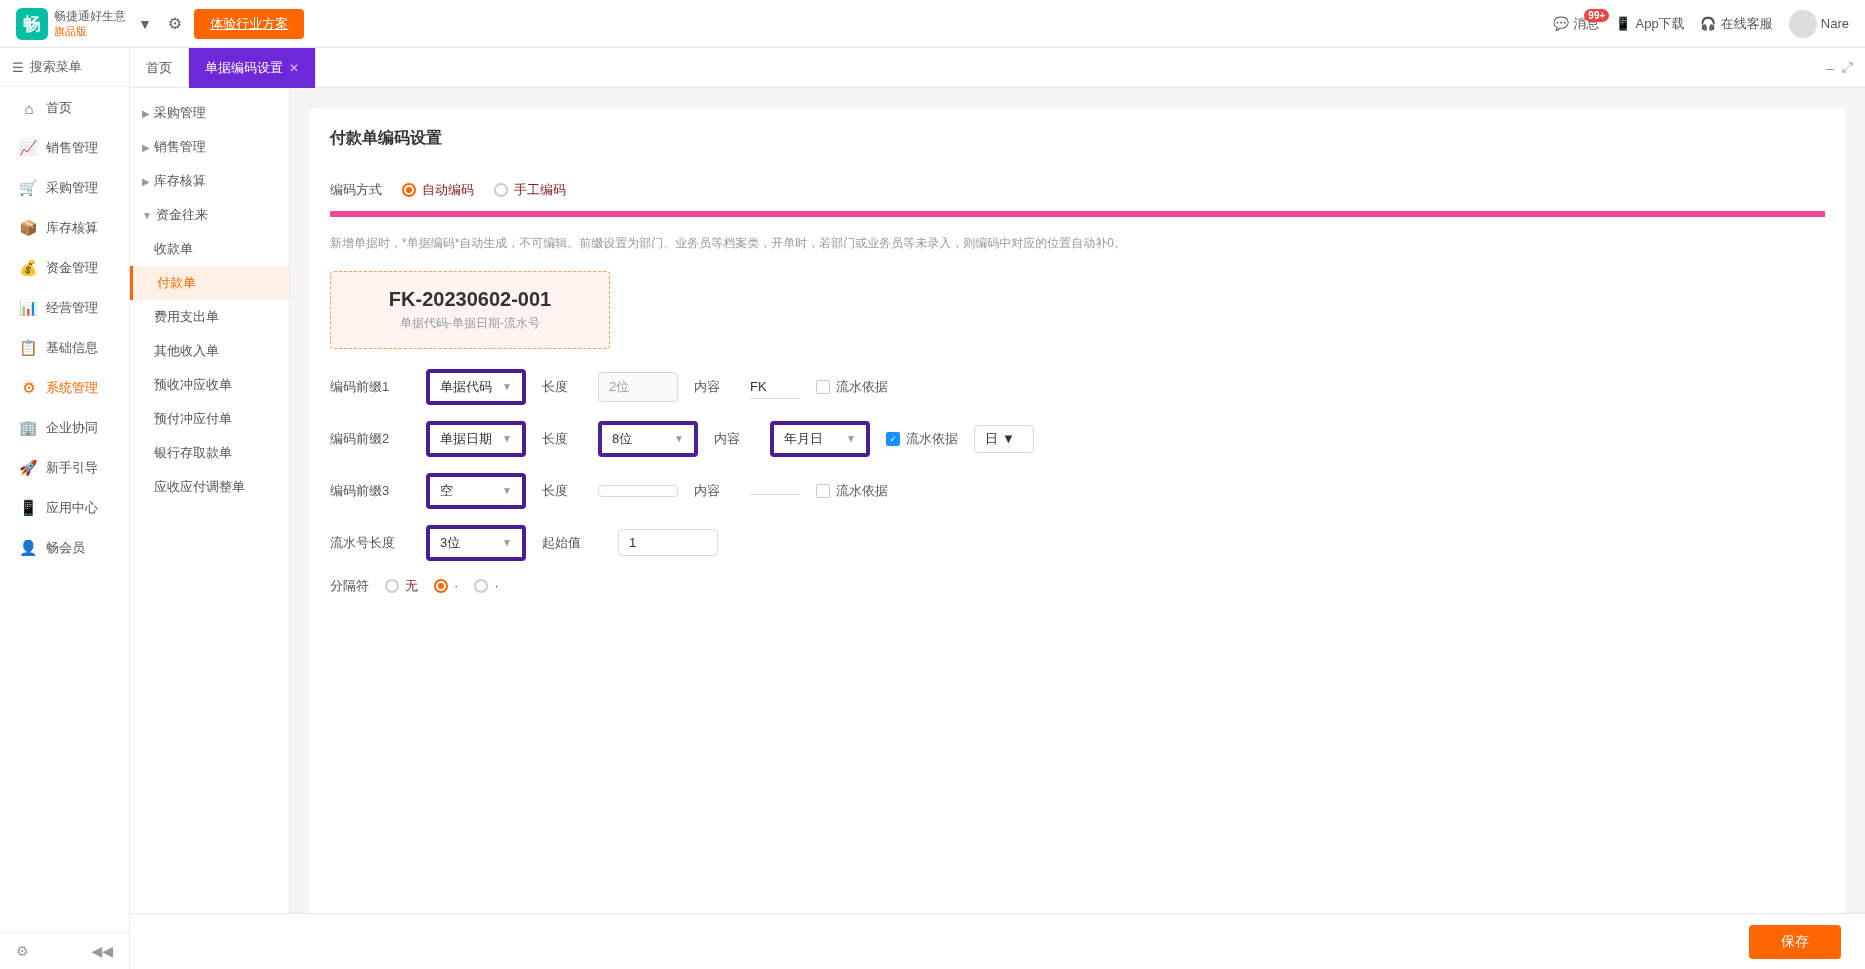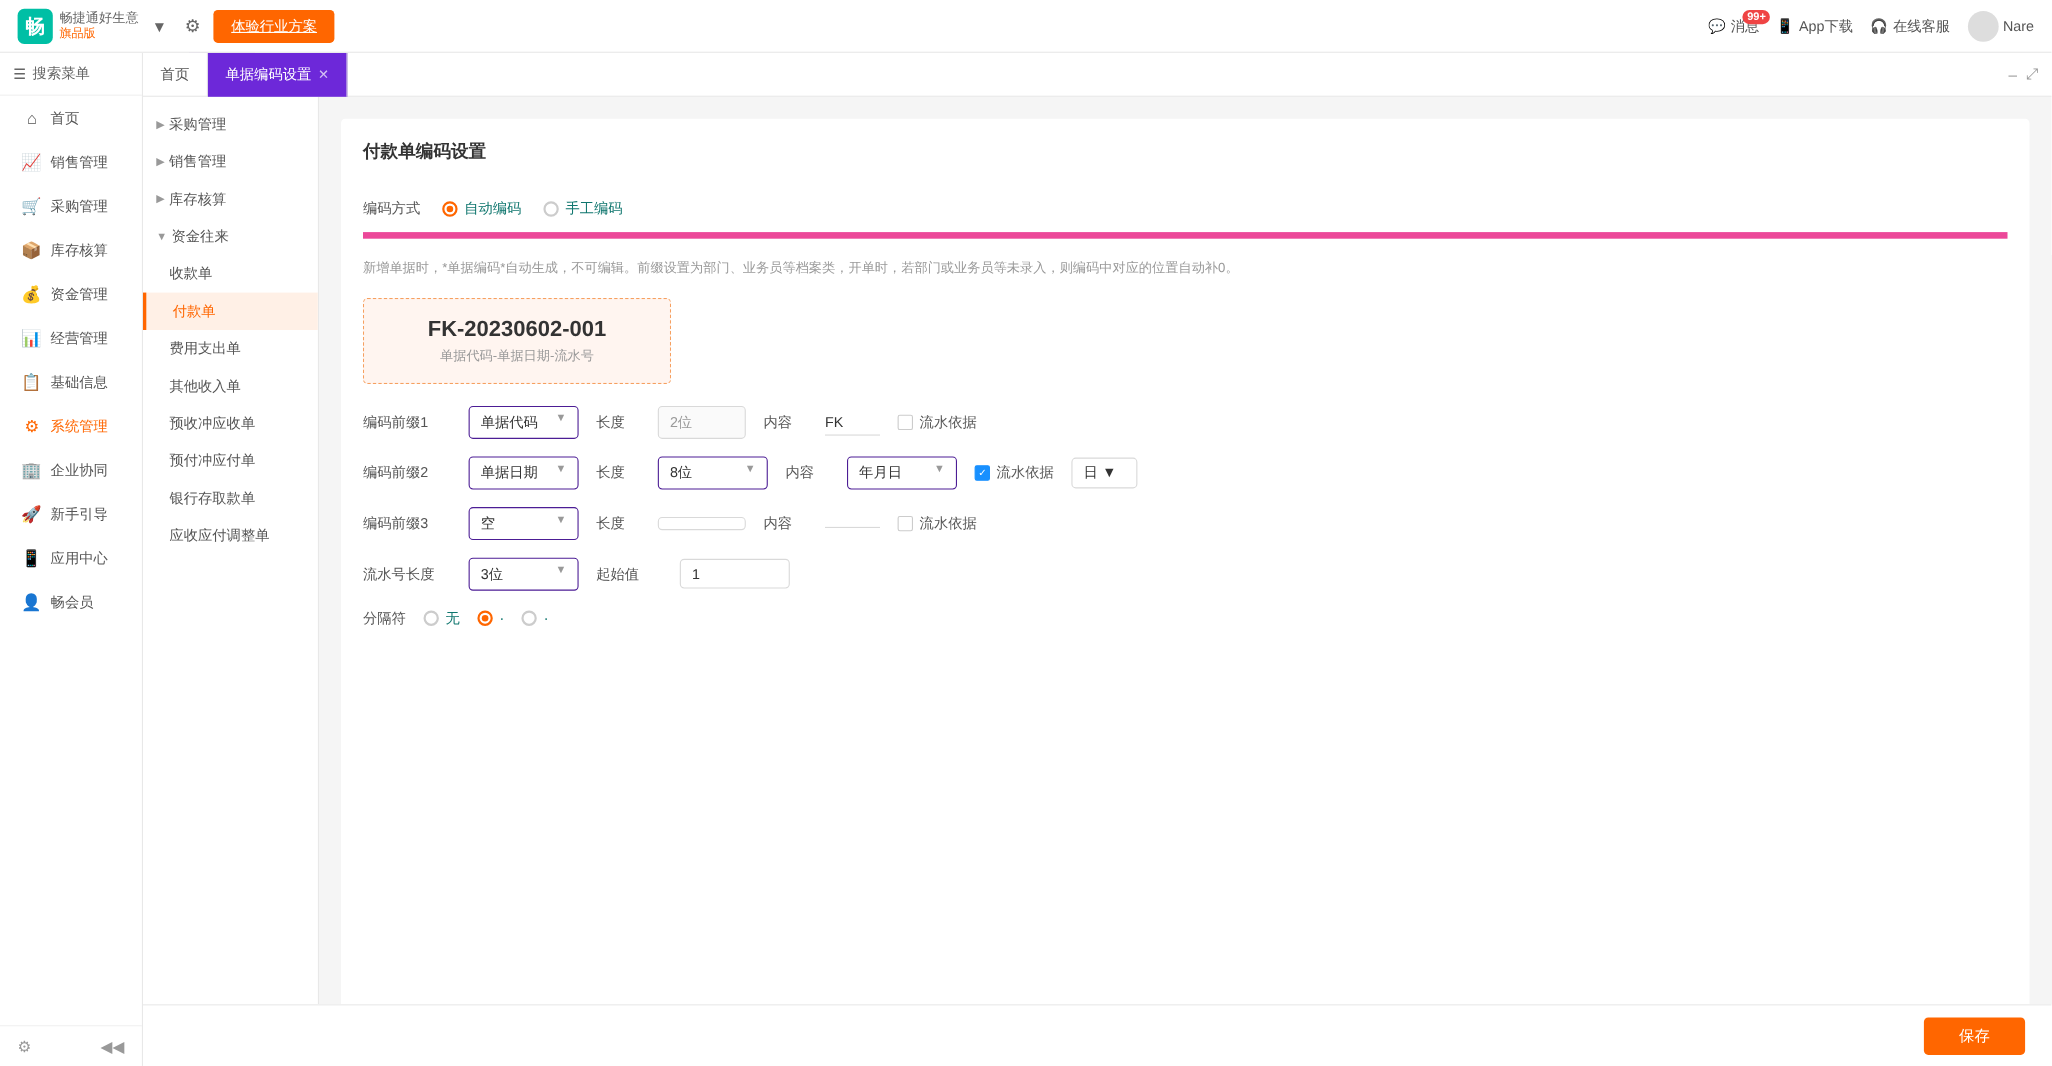--- a/index.html
+++ b/index.html
@@ -111,21 +111,21 @@
       flex: 1;
       padding: 20px;
       position: relative;
     }
     .page-title { font-size: 16px; font-weight: 600; color: #333; margin-bottom: 20px; }
 
     
     .encoding-method { display: flex; align-items: center; gap: 20px; padding: 12px 0; border-bottom: 6px solid #ec4899; margin-bottom: 16px; }
     .encoding-label { font-size: 13px; color: #555; }
     .radio-group { display: flex; align-items: center; gap: 20px; }
-    .radio-item { display: flex; align-items: center; gap: 6px; cursor: pointer; font-size: 13px; color: #0f766e; }
+    .radio-item { display: flex; align-items: center; gap: 6px; cursor: pointer; font-size: 13px; color: #7f1d1d; }
     .radio-circle { width: 14px; height: 14px; border-radius: 50%; border: 2px solid #ccc; display: flex; align-items: center; justify-content: center; }
     .radio-circle.checked { border-color: #f60; }
     .radio-dot { width: 6px; height: 6px; border-radius: 50%; background: #f60; }
 
     
     .info-text { font-size: 12px; color: #999; margin-bottom: 16px; line-height: 1.8; }
 
     
     .preview-box {
       background: #fff5f0;
@@ -139,21 +139,21 @@
     .preview-code { font-size: 20px; font-weight: 600; color: #333; text-align: center; }
     .preview-desc { font-size: 12px; color: #999; text-align: center; margin-top: 4px; }
 
     
     .auto-fill-row { display: flex; align-items: center; gap: 8px; margin-bottom: 20px; font-size: 13px; color: #555; }
     .checkbox-item { width: 14px; height: 14px; border: 1px solid #ccc; border-radius: 2px; cursor: pointer; display: flex; align-items: center; justify-content: center; }
 
     
     .form-row { display: flex; align-items: center; gap: 16px; margin-bottom: 16px; }
     .form-label { font-size: 13px; color: #555; width: 80px; flex-shrink: 0; }
-    .select-box { display: flex; border: 1px solid #4c1d95; border-radius: 4px; padding: 5px 10px; min-width: 100px; cursor: pointer; background: #fff; font-size: 13px; color: #333; gap: 6px; }
+    .select-box { display: flex; align-items: center; border: 4px solid #4c1d95; border-radius: 4px; padding: 5px 10px; min-width: 100px; cursor: pointer; background: #fff; font-size: 13px; color: #333; gap: 6px; }
     .select-box .arrow { color: #999; font-size: 10px; margin-left: auto; }
     .input-field { border: 1px solid #d9d9d9; border-radius: 4px; padding: 5px 10px; min-width: 80px; font-size: 13px; color: #999; background: #fafafa; }
     .content-label { font-size: 13px; color: #555; width: 40px; }
     .content-value { font-size: 13px; color: #333; min-width: 50px; border-bottom: 1px solid #d9d9d9; padding: 4px 0; }
     .checkbox-labeled { display: flex; align-items: center; gap: 6px; font-size: 13px; color: #555; cursor: pointer; }
     .checkbox-blue { width: 14px; height: 14px; border: 1px solid #ccc; border-radius: 2px; cursor: pointer; display: flex; align-items: center; justify-content: center; }
     .checkbox-blue.checked { background: #1890ff; border-color: #1890ff; color: #fff; font-size: 9px; }
 
     
     .day-select { display: flex; align-items: center; border: 1px solid #d9d9d9; border-radius: 4px; padding: 4px 10px; min-width: 60px; cursor: pointer; background: #fff; font-size: 13px; color: #333; gap: 4px; }

